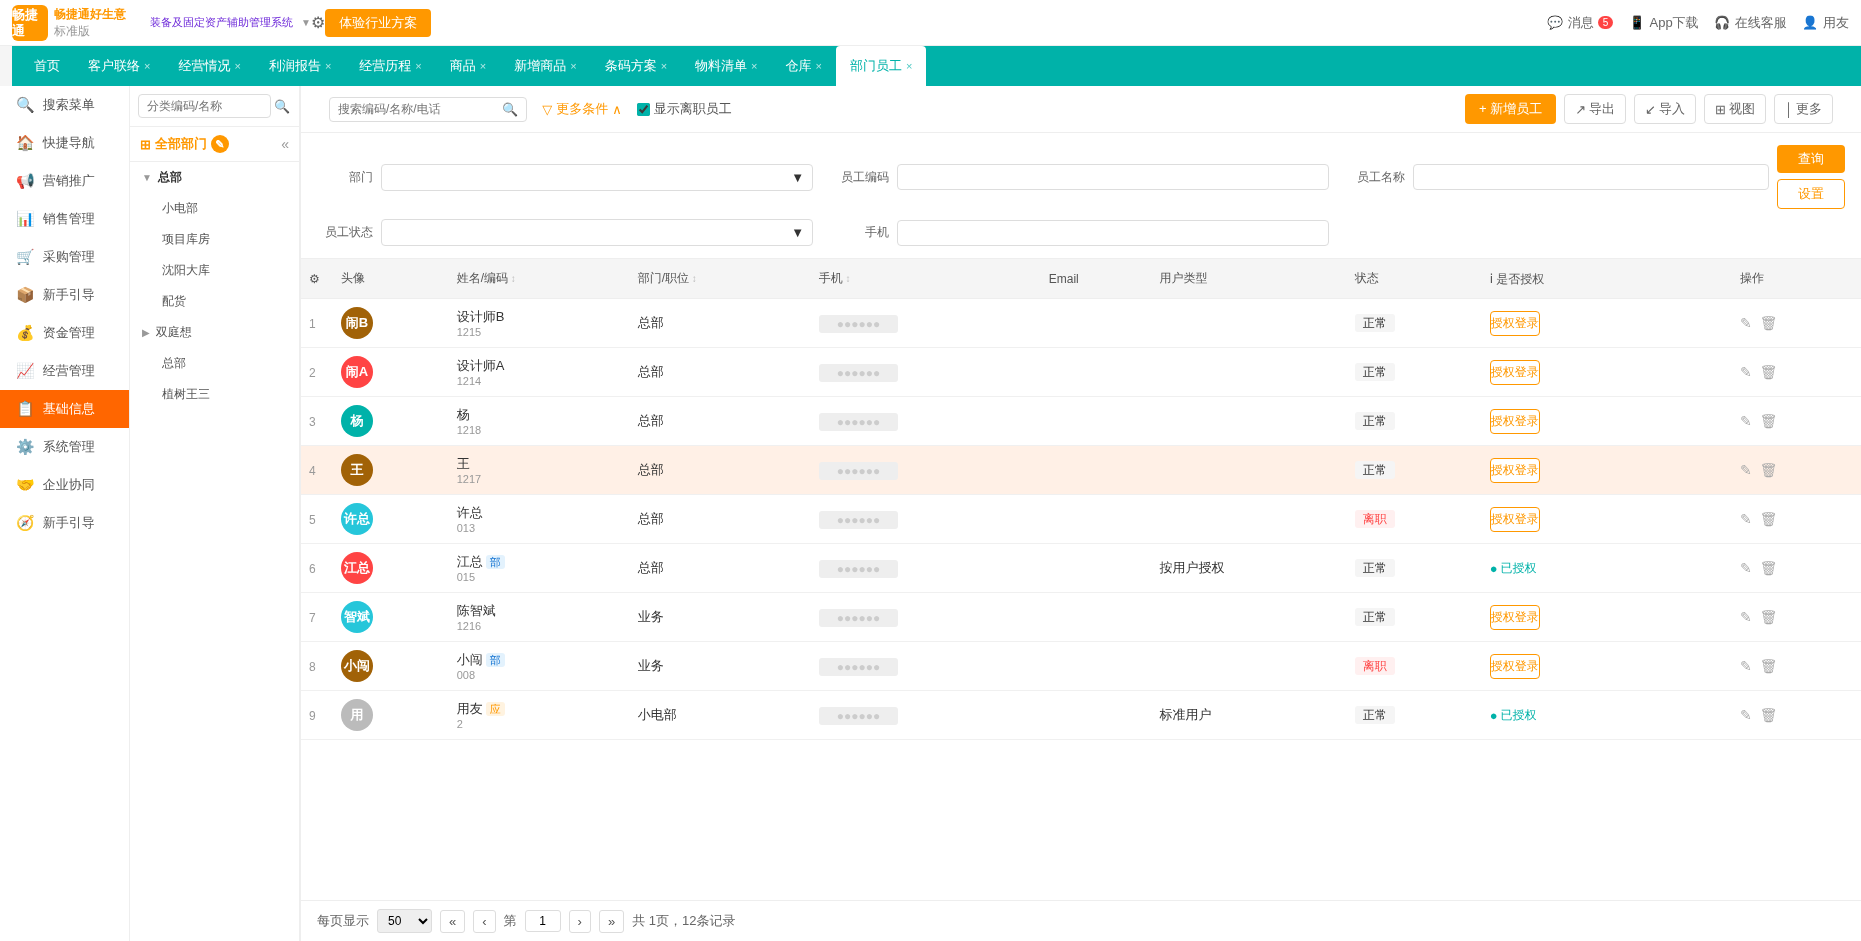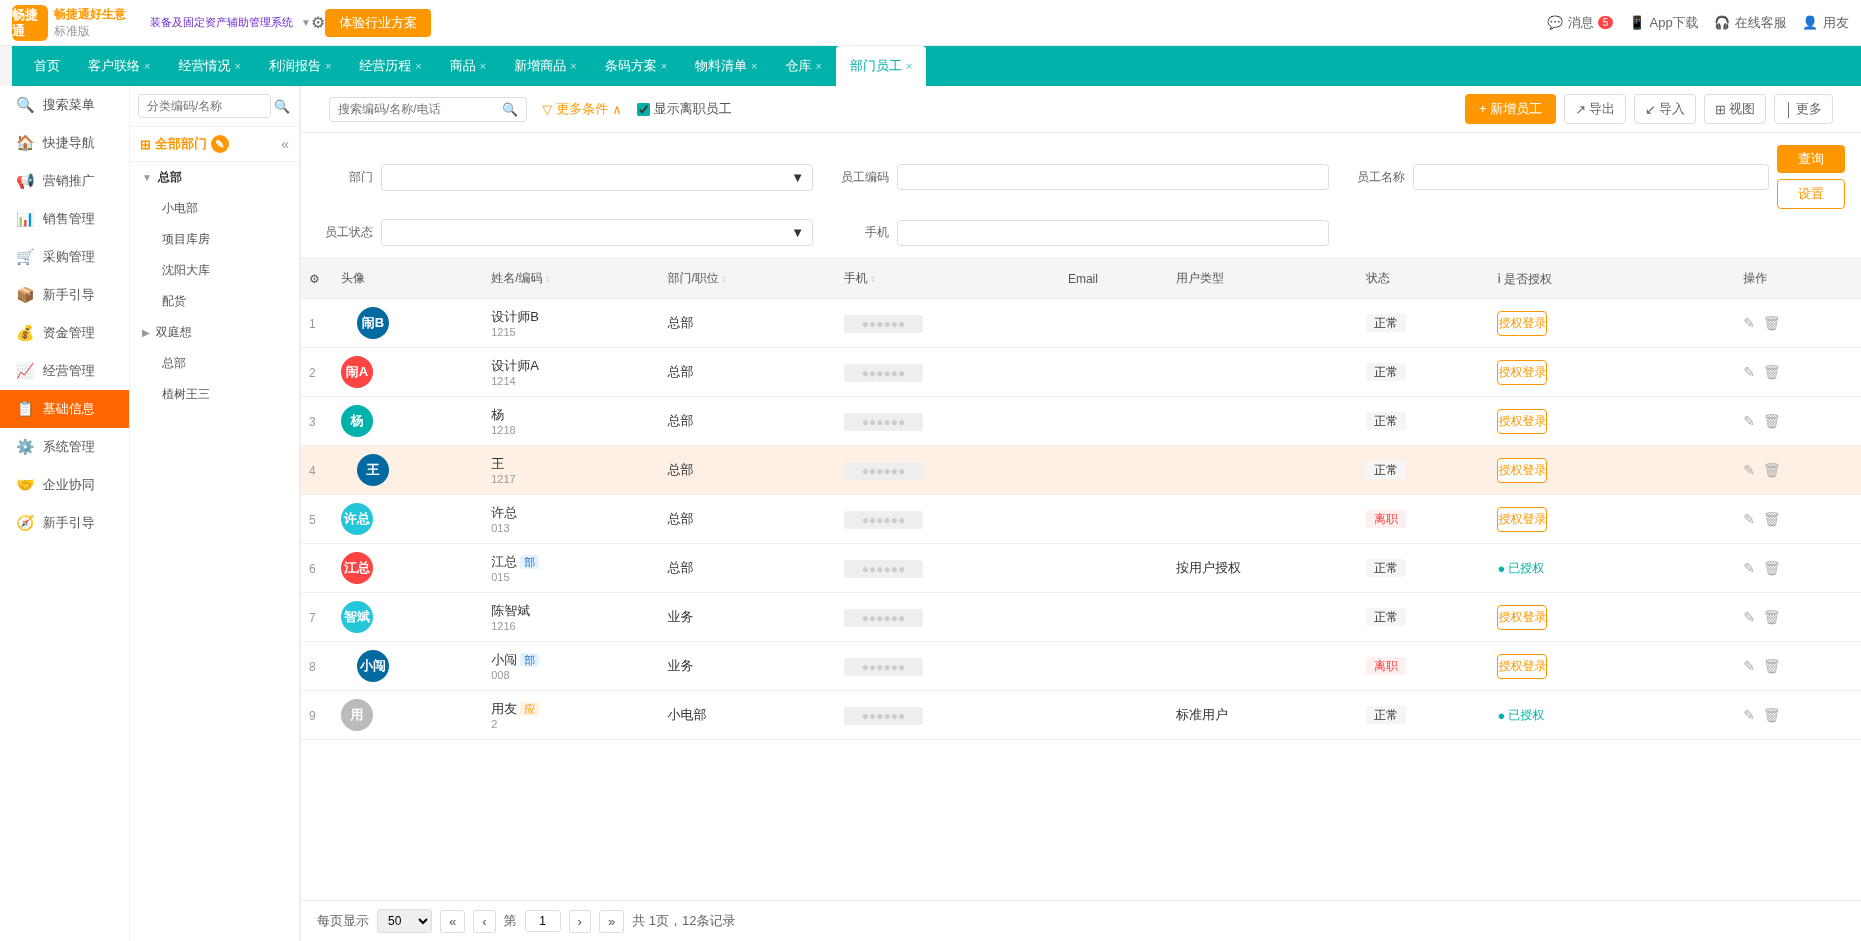--- a/index.html
+++ b/index.html
@@ -74,21 +74,21 @@
     .set-btn { background: #fff; color: #ff9800; border: 1px solid #ff9800; border-radius: 4px; padding: 5px 20px; cursor: pointer; font-size: 13px; }
 
     
     .table-container { flex: 1; overflow: auto; background: #fff; }
     table { width: 100%; border-collapse: collapse; font-size: 13px; }
     thead tr { background: #f5f5f5; }
     th { padding: 10px 8px; text-align: left; color: #555; font-weight: normal; border-bottom: 1px solid #eee; white-space: nowrap; font-size: 12px; }
     td { padding: 8px 8px; border-bottom: 1px solid #f0f0f0; color: #333; vertical-align: middle; }
     tr.highlighted { background: #fff0e6; }
     .avatar { width: 32px; height: 32px; border-radius: 50%; display: flex; align-items: center; justify-content: center; color: #fff; font-size: 13px; font-weight: bold; }
-    .av-orange { background: #0369a1; margin-left: 16px; }
+    .av-orange { background: #a16207; }
     .av-red { background: #f44; }
     .av-green { background: #00b2a9; }
     .av-teal { background: #26c6da; }
     .av-gray { background: #bbb; }
     .name-cell { display: flex; flex-direction: column; }
     .emp-name { font-size: 13px; color: #333; }
     .emp-code { font-size: 11px; color: #999; }
     .tag-blue { background: #e3f2fd; color: #1976d2; border-radius: 3px; padding: 1px 4px; font-size: 11px; margin-left: 3px; }
     .tag-orange { background: #fff3e0; color: #ff9800; border-radius: 3px; padding: 1px 4px; font-size: 11px; margin-left: 3px; }
     .status-normal { color: #333; background: #f5f5f5; border-radius: 3px; padding: 2px 8px; font-size: 12px; }

